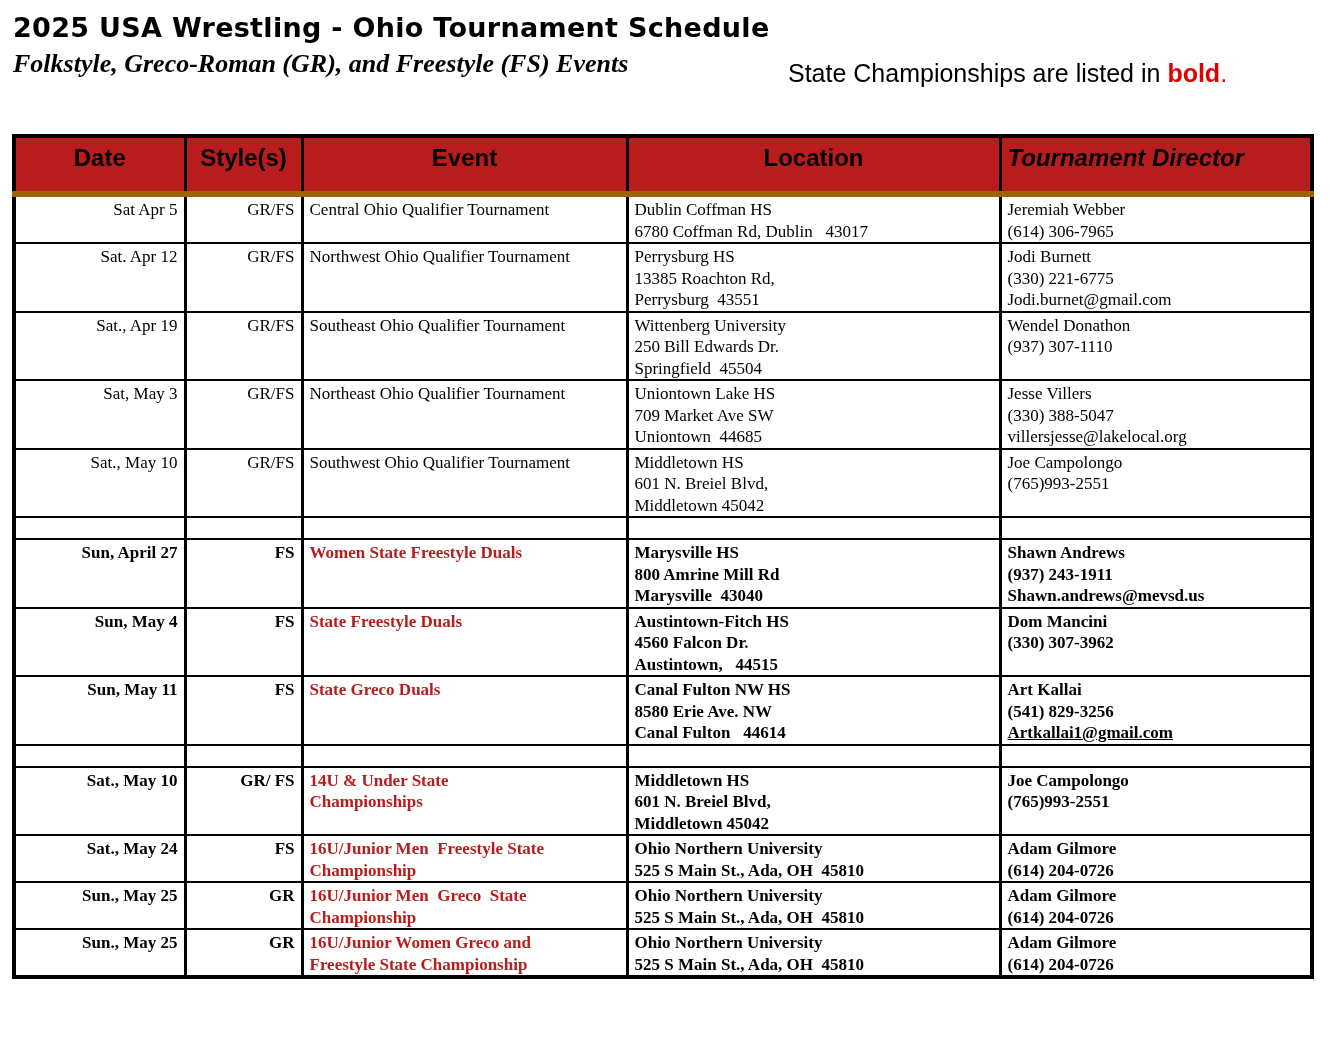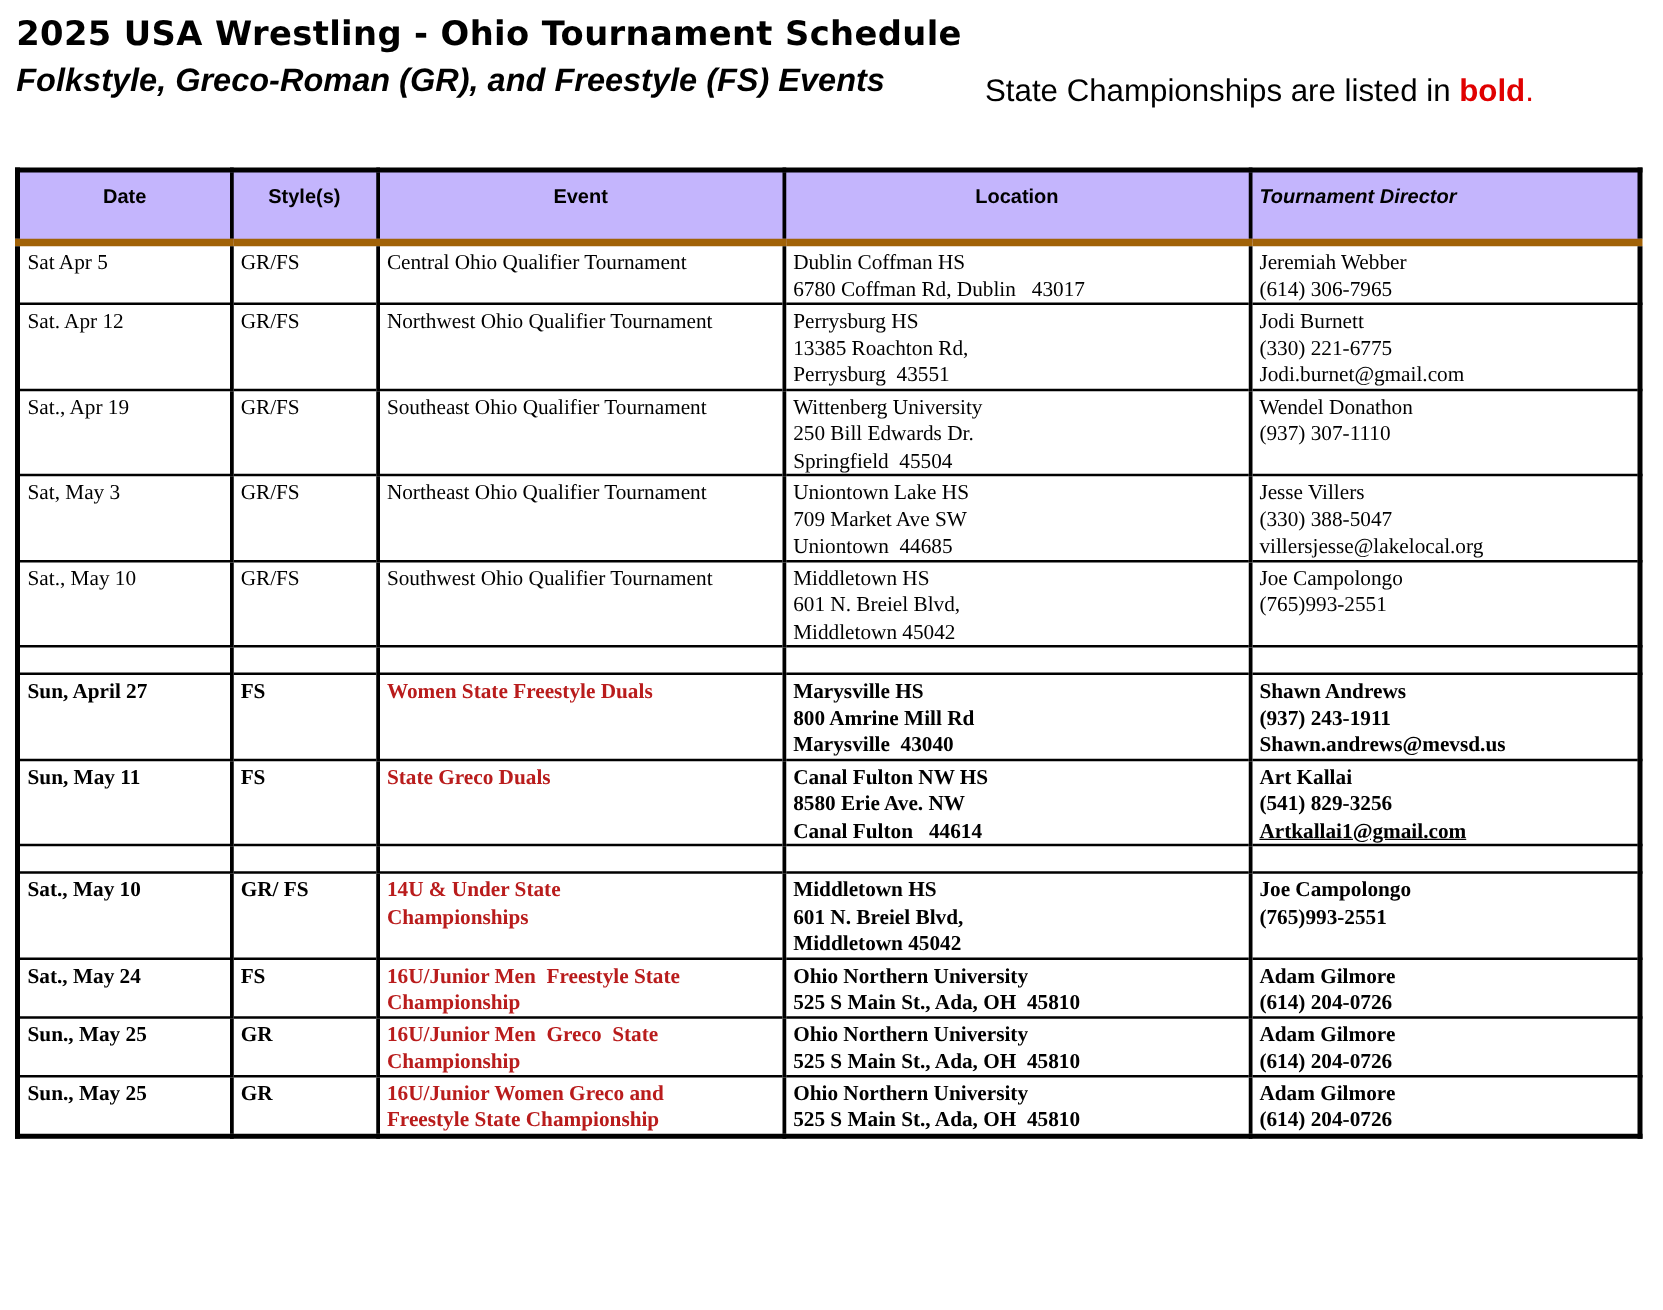--- a/index.html
+++ b/index.html
@@ -4,21 +4,21 @@
 <style>
   html, body { margin: 0; padding: 0; background: #ffffff; }
   body { width: 1330px; height: 1048px; position: relative; overflow: hidden; font-family: "Liberation Serif", serif; color: #000; }
   .title {
     position: absolute; left: 13px; top: 12px;
     font-family: "DejaVu Sans", sans-serif; font-weight: bold; font-size: 27px;
     letter-spacing: 0.3px; white-space: nowrap;
   }
   .subtitle {
     position: absolute; left: 13px; top: 49px;
-    font-family: Liberation Sans, sans-serif; font-weight: bold; font-style: italic; font-size: 26px;
+    font-family: Liberation Serif, serif; font-weight: bold; font-style: italic; font-size: 26px;
     white-space: nowrap;
   }
   .note {
     position: absolute; left: 788px; top: 59px;
     font-family: "Liberation Sans", sans-serif; font-size: 25px; white-space: nowrap;
   }
   .note .bold-red { color: #e00000; font-weight: bold; }
   .note .dot { color: #e00000; }
 
   table.sched {
@@ -32,29 +32,29 @@
     border-left: 3px solid #000;
     border-right: 3px solid #000;
     border-top: 2px solid #000;
     border-bottom: 2px solid #000;
     vertical-align: top;
     padding: 0 6px;
     font-size: 17px;
     line-height: 21.5px;
   }
   table.sched th {
-    background: #c4b5fd;
+    background: #b91c1c;
     font-family: "Liberation Sans", sans-serif;
-    font-weight: bold; font-size: 16px;
+    font-weight: bold; font-size: 24px;
     height: 44px; vertical-align: top; padding-top: 9px;
     border-bottom: 6px solid #a16207;
     text-align: center;
   }
   table.sched th.left { text-align: left; font-style: italic; }
-  td.c { text-align: left; }
+  td.c { text-align: right; }
   td { padding-top: 2px !important; }
   tr.bold td { font-weight: bold; }
   .red { color: #b91c1c; }
   .big { font-size: 23px; line-height: 28px; }
   tr.spacer td { height: 18px; }
   .ul { text-decoration: underline; }
   .line { display: block; white-space: pre; }
 </style>
 </head>
 <body>
@@ -170,20 +170,34 @@
           <span class="line">800 Amrine Mill Rd</span>
           <span class="line">Marysville  43040</span>
         </td>
       <td>
           <span class="line">Shawn Andrews</span>
           <span class="line">(937) 243-1911</span>
           <span class="line">Shawn.andrews@mevsd.us</span>
         </td>
     </tr>
     <tr class="bold">
+      <td class="c">Sun, May 4</td>
+      <td class="c">FS</td>
+      <td class="red">State Freestyle Duals</td>
+      <td>
+          <span class="line">Austintown-Fitch HS</span>
+          <span class="line">4560 Falcon Dr.</span>
+          <span class="line">Austintown,   44515</span>
+        </td>
+      <td>
+          <span class="line">Dom Mancini</span>
+          <span class="line">(330) 307-3962</span>
+        </td>
+    </tr>
+    <tr class="bold">
       <td class="c">Sun, May 11</td>
       <td class="c">FS</td>
       <td class="red">State Greco Duals</td>
       <td>
           <span class="line">Canal Fulton NW HS</span>
           <span class="line">8580 Erie Ave. NW</span>
           <span class="line">Canal Fulton   44614</span>
         </td>
       <td>
           <span class="line">Art Kallai</span>

